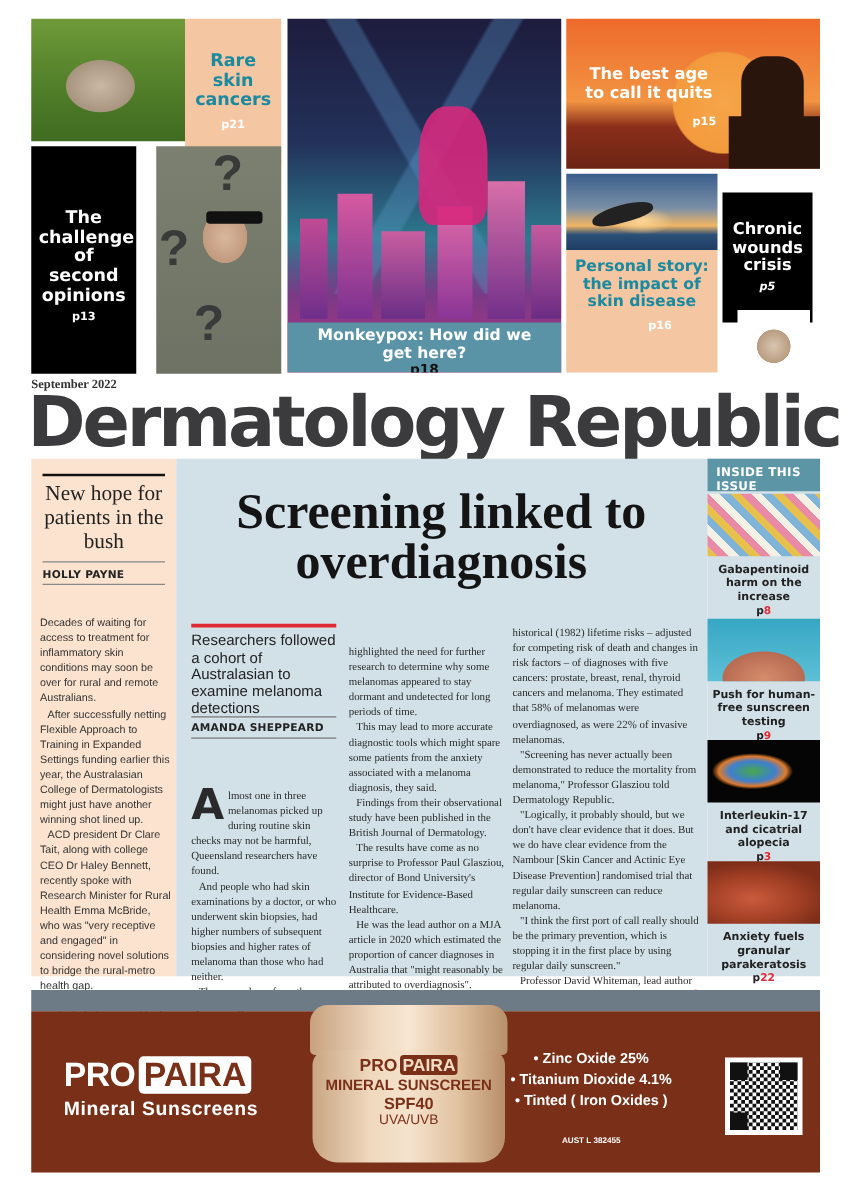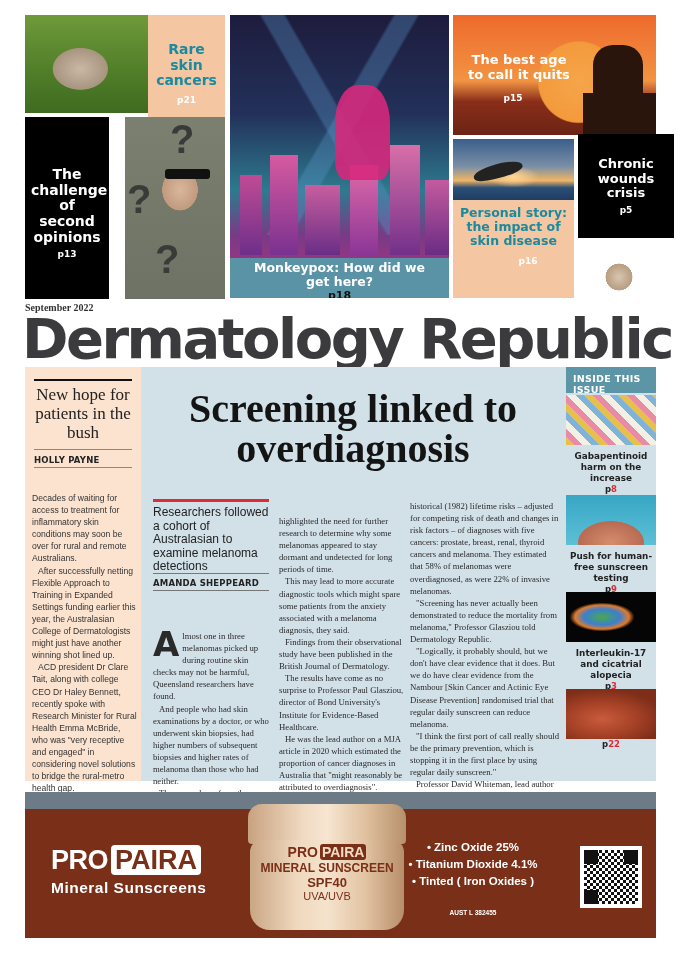--- a/index.html
+++ b/index.html
@@ -89,34 +89,34 @@
     <div class="abs" style="left:0;top:243px;width:219px;height:40px;background:#5a93a6;">
       <div class="tile-title" style="color:#fff;font-size:12.5px;margin:3px 20px 0;">Monkeypox: How did we get here?</div>
       <div class="tile-page" style="color:#111;font-size:11px;">p18</div>
     </div>
   </div>
 
   <div class="tile ph-sunset" style="left:453px;top:15px;width:203px;height:120px;">
     <div class="abs" style="left:140px;top:30px;width:50px;height:50px;background:#2a150c;border-radius:40% 40% 0 0;"></div>
     <div class="abs" style="left:130px;top:78px;width:73px;height:42px;background:#2a150c;"></div>
     <div class="tile-title" style="position:absolute;left:0;top:38px;width:120px;color:#fff;font-size:13px;padding-left:12px;">The best age to call it quits</div>
-    <div class="tile-page" style="position:absolute;left:0;top:78px;width:120px;color:#fff;">p15</div>
+    <div class="tile-page" style="position:absolute;left:0;top:78px;width:120px;color:#fff;text-align:right;">p15</div>
   </div>
 
   <div class="tile ph-dolphin" style="left:453px;top:139px;width:121px;height:61px;">
     <div class="abs" style="left:20px;top:25px;width:50px;height:14px;background:#222;border-radius:50% 50% 40% 40%;transform:rotate(-15deg);"></div>
   </div>
   <div class="tile" style="left:453px;top:200px;width:121px;height:98px;background:#f4c6a2;">
     <div class="tile-title" style="color:#1a8aa0;font-size:12.5px;margin:6px 2px 0;">Personal story: the impact of skin disease</div>
     <div class="tile-page" style="color:#fff;margin-top:8px;padding-left:29px;">p16</div>
   </div>
 
-  <div class="tile" style="left:578px;top:134px;width:96px;height:104px;background:#000;">
+  <div class="tile" style="left:578px;top:154px;width:72px;height:104px;background:#000;">
     <div class="tile-title" style="color:#fff;font-size:13px;margin:23px 2px 0;">Chronic wounds crisis</div>
-    <div class="tile-page" style="color:#fff;margin-top:4px;">p5</div>
+    <div class="tile-page" style="color:#fff;margin-top:4px;font-style:italic;">p5</div>
   </div>
   <div class="tile ph-dog" style="left:590px;top:248px;width:58px;height:50px;"></div>
 </div>
 
 <div class="abs masthead-date" style="left:25px;top:302px;">September 2022</div>
 <div class="abs masthead-title" style="left:22px;top:311px;">Dermatology Republic</div>
 
 <div class="abs left-col" style="left:25px;top:367px;width:116px;height:414px;">
   <div class="abs" style="left:9px;top:12px;width:98px;height:2px;background:#111;"></div>
   <div class="abs serif" style="left:9px;top:18px;width:98px;text-align:center;font-size:17px;line-height:19px;color:#222;">New hope for patients in the bush</div>
@@ -183,20 +183,21 @@
   </div>
 
   <div class="abs" style="left:0;top:225px;width:90px;">
     <div class="ph-protein" style="height:50px;"></div>
     <div class="ri-title" style="margin-top:6px;">Interleukin-17 and cicatrial alopecia</div>
     <div class="ri-page"><span>p</span><span class="num">3</span></div>
   </div>
 
   <div class="abs" style="left:0;top:322px;width:90px;">
     <div class="ph-neck" style="height:50px;"></div>
+    <div class="ri-title" style="margin-top:6px;">Anxiety fuels granular parakeratosis</div>
     <div class="ri-page"><span>p</span><span class="num">22</span></div>
   </div>
 </div>
 
 <div class="abs" style="left:25px;top:792px;width:631px;height:146px;">
   <div class="abs ad-top" style="left:0;top:0;width:631px;height:17px;"></div>
   <div class="abs ad-body" style="left:0;top:17px;width:631px;height:129px;"></div>
 
   <div class="abs ad-logo" style="left:26px;top:53px;">
     <span style="font-size:27px;letter-spacing:-0.5px;">PRO</span><span style="font-size:27px;background:#fff;color:#7a3018;border-radius:4px;padding:0 4px;margin-left:3px;">PAIRA</span>

